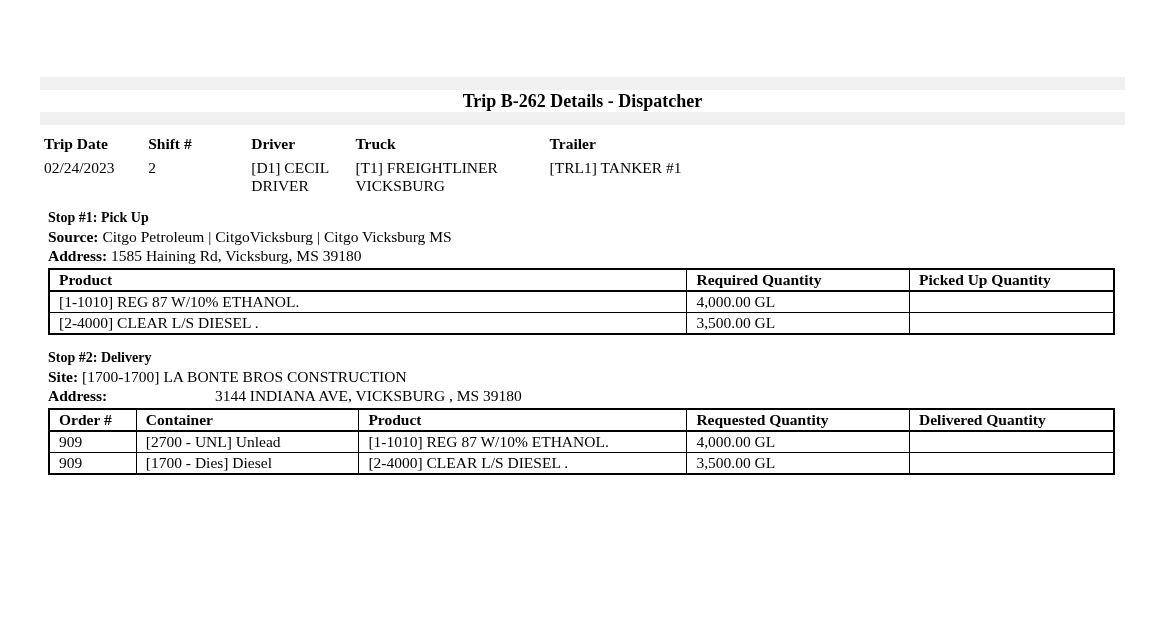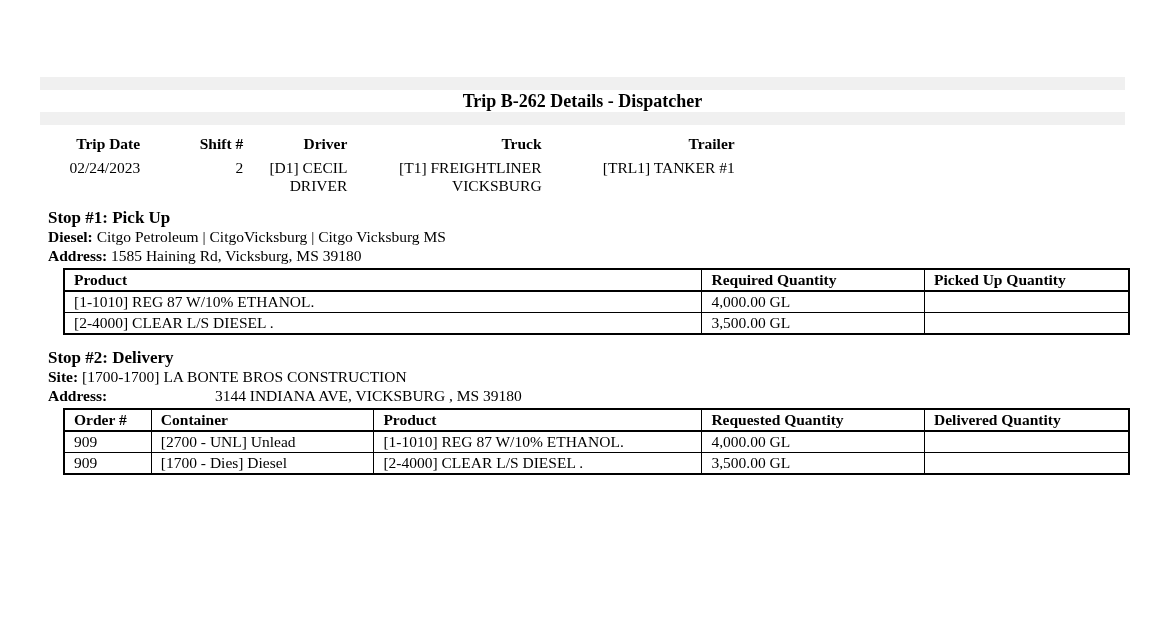--- a/index.html
+++ b/index.html
@@ -16,55 +16,55 @@
   .band-top { margin-top: 77px; }
 
   .report-title {
     height: 22px; line-height: 22px;
     text-align: center;
     font-size: 18px; font-weight: bold;
   }
 
   
   .summary { display: flex; margin-top: 10px; align-items: flex-start; }
-  .summary-col { text-align: right; font-size: 15.5px; padding: 0 4px; }
+  .summary-col { text-align: left; font-size: 15.5px; padding: 0 4px; }
   .summary-col:nth-child(1) { width: 9.6%; }
   .summary-col:nth-child(2) { width: 9.5%; }
   .summary-col:nth-child(3) { width: 9.6%; }
   .summary-col:nth-child(4) { width: 17.9%; }
   .summary-col:nth-child(5) { width: 17.8%; }
   .summary-col:nth-child(6) { width: 17.8%; }
   .summary-col:nth-child(7) { width: 17.8%; }
   .summary-label { font-weight: bold; }
   .summary-value { margin-top: 6px; line-height: 18px; }
 
   
   .stop-section { margin-left: 8px; }
-  .stop-heading { font-size: 17px; font-weight: bold; margin-top: 13px; line-height: 20px; }
+  .stop-heading { font-size: 14px; font-weight: bold; margin-top: 13px; line-height: 20px; }
   .stop-line { font-size: 15.5px; line-height: 18.5px; }
   .stop-line .lbl { font-weight: bold; }
   .stop-line .lbl-wide { display: inline-block; width: 163px; }
 
   
   table {
     border-collapse: collapse;
     width: 1067px;
     margin-top: 3px;
     table-layout: fixed;
     font-size: 15.5px;
   }
   th, td {
     border: 1px solid #000000;
     text-align: left;
     padding: 1px 9px;
     height: 21px;
     white-space: nowrap;
     overflow: hidden;
   }
-  table { border: 2px solid #000000; margin-left: 15px; }
+  table { border: 2px solid #000000; }
   th { font-weight: bold; border-bottom: 2px solid #000000; }
   .t1 col:nth-child(1) { width: 59.9%; }
   .t1 col:nth-child(2) { width: 20.9%; }
   .t1 col:nth-child(3) { width: 19.2%; }
   .t2 col:nth-child(1) { width: 8.2%; }
   .t2 col:nth-child(2) { width: 20.9%; }
   .t2 col:nth-child(3) { width: 30.8%; }
   .t2 col:nth-child(4) { width: 20.9%; }
   .t2 col:nth-child(5) { width: 19.2%; }
 </style>
@@ -96,21 +96,21 @@
     </div>
     <div class="summary-col">
       <div class="summary-label">Trailer</div>
       <div class="summary-value">[TRL1] TANKER #1</div>
     </div>
   </div>
 
   <div class="stop-section">
     <div class="stop-heading">Stop #1: Pick Up</div>
     <div class="stop-line">
-      <span class="lbl">Diesel:</span>
+      <span class="lbl">Source:</span>
       <span>Citgo Petroleum | CitgoVicksburg | Citgo Vicksburg MS</span>
     </div>
     <div class="stop-line">
       <span class="lbl">Address:</span>
       <span>1585 Haining Rd, Vicksburg, MS 39180</span>
     </div>
     <table class="t1">
       <colgroup>
           <col>
           <col>

